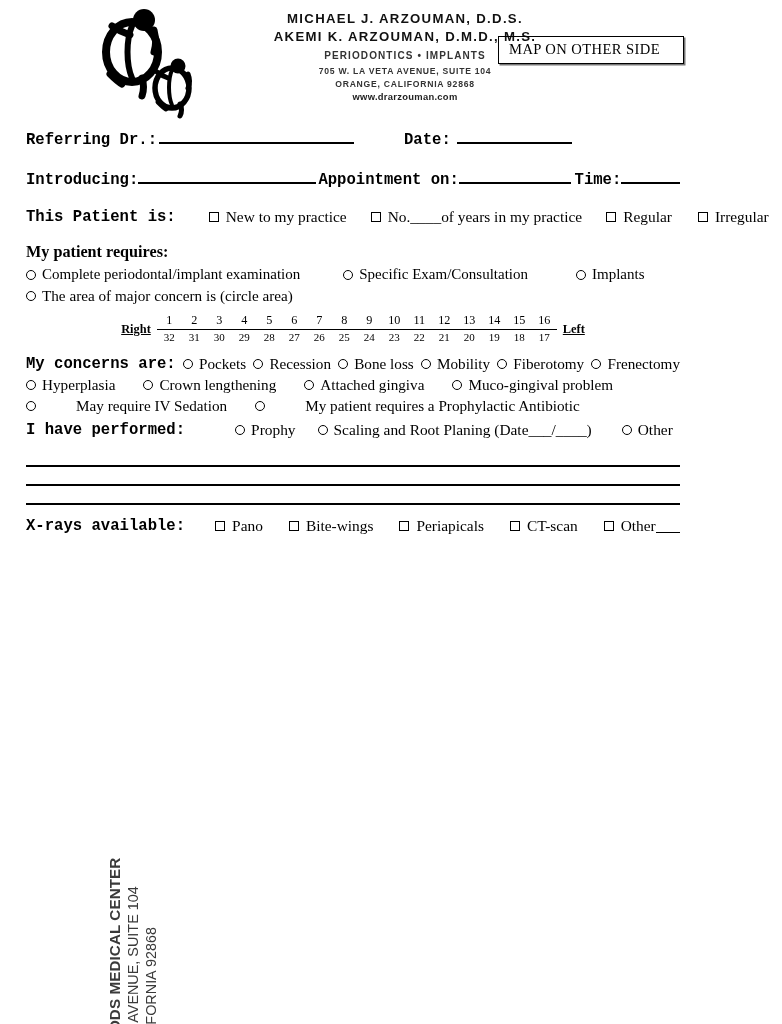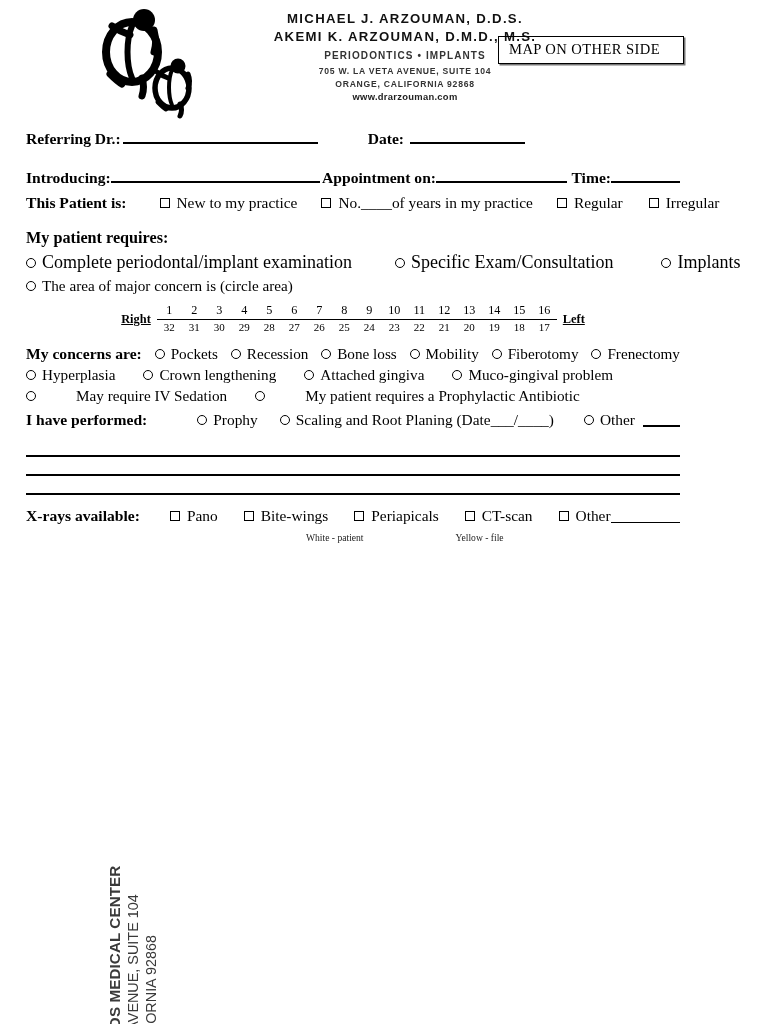--- a/index.html
+++ b/index.html
@@ -43,41 +43,41 @@
     border: 1.6px solid #000; padding: 4px 23px 5px 10px;
     font-family: "Liberation Serif", serif;
     font-size: 14.6px; letter-spacing: 0.4px;
     box-shadow: 1.5px 1.5px 0 #777;
   }
 
   
   .form { position: relative; padding: 0 12px 0 26px; }
   .row { display: flex; align-items: flex-end; font-size: 15.2px; }
   .bold { font-weight: normal; gap: 34px; }
-  .lbl-b { font-weight: bold; font-size: 15.6px; white-space: nowrap; }
+  .lbl-b { font-weight: bold; font-size: 15.6px; white-space: nowrap; font-family: Liberation Mono, monospace; }
   .fill { border-bottom: 2.2px solid #000; height: 16px; }
   .fill-thin { border-bottom: 1.4px solid #000; height: 14px; }
 
   .r-referring { margin-top: 6px; align-items: baseline; }
   .r-intro { margin-top: 19px; align-items: baseline; }
-  .r-patient { margin-top: 7px; align-items: center; font-size: 15.4px; text-align: right; }
+  .r-patient { margin-top: 19px; align-items: center; font-size: 15.4px; text-align: right; }
 
   .chk {
     display: inline-block; width: 10px; height: 10px;
     border: 1.4px solid #000; margin-right: 7px; vertical-align: -1px;
   }
   .rad {
     display: inline-block; width: 10px; height: 10px;
     border: 1.4px solid #000; border-radius: 50%; margin-right: 6px;
     vertical-align: -1px;
   }
   .opt { white-space: nowrap; display:flex; align-items:center; }
 
   .sec-title { font-weight: bold; font-size: 16.2px; margin-top: 17px; }
-  .req-row { display: flex; font-size: 18px; margin-top: 4px; align-items:flex-start; }
+  .req-row { display: flex; font-size: 15px; margin-top: 4px; align-items:flex-start; }
   .req-row2 { display: flex; font-size: 15.2px; margin-top: 4px; align-items:center; }
 
   
   .tooth-wrap {
     margin-top: 8px; display: flex; justify-content: center;
     align-items: flex-start;
   }
   .tooth-side {
     font-weight: bold; font-size: 12.4px; text-decoration: underline;
     padding-top: 9px;
@@ -384,24 +384,20 @@
         <i class="chk"></i>
         <span>CT-scan</span>
         </span>
       <span class="opt" style="margin-left:26px">
         <i class="chk"></i>
         <span>Other</span>
         </span>
       <span class="fill-thin" style="width:125px"></span>
     </div>
 
-    <div class="copy-note">
-      <span style="margin-left:280px">White - patient</span>
-      <span style="margin-left:92px">Yellow - file</span>
-    </div>
   </div>
 
   <div class="map-area">
 
     <div class="mc-block">
       <div class="mc-l1">BATAVIA WOODS MEDICAL CENTER</div>
       <div class="mc-l2">705 W. LAVETA AVENUE, SUITE 104</div>
       <div class="mc-l3">ORANGE, CALIFORNIA 92868</div>
       <div class="mc-l4">(714) 744-9100</div>
     </div>

